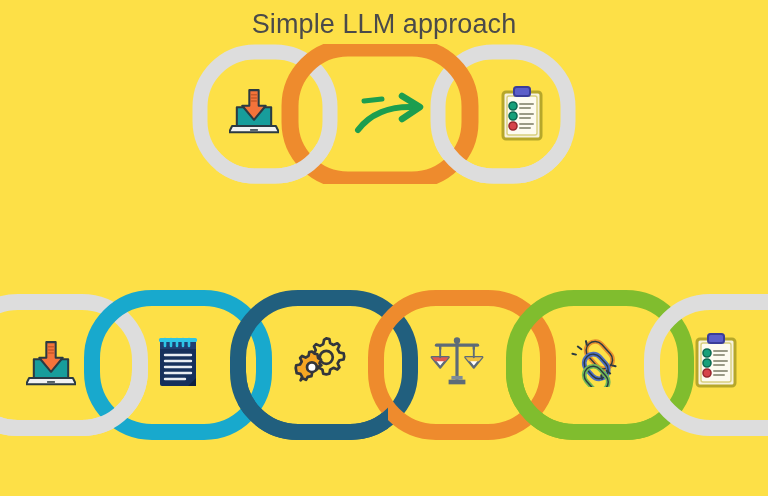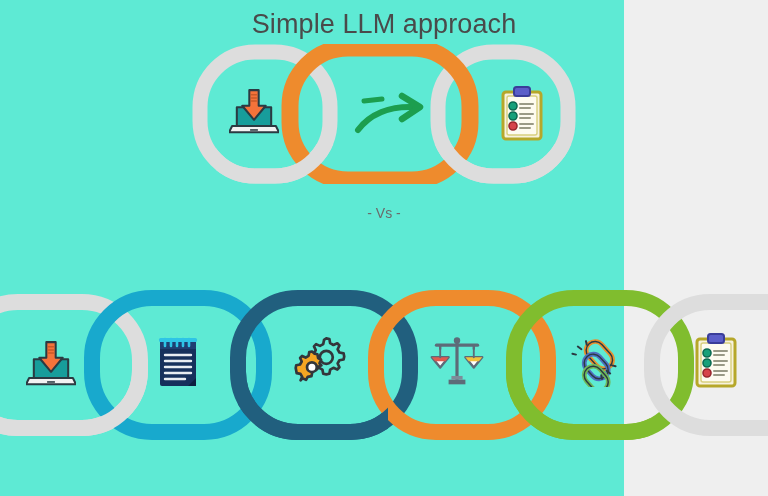--- a/index.html
+++ b/index.html
@@ -9,23 +9,24 @@
   body {
     width: 768px;
     height: 496px;
     background: #efefef;
     font-family: "Liberation Sans", sans-serif;
     overflow: hidden;
     position: relative;
   }
   #stage {
     position: relative;
-    width: 624px;
+    width: 724px;
     height: 496px;
-    background: #5eead4;
+    background: #fde047;
+    padding-left: 44px;
   }
 
   
   .title {
     position: absolute;
     left: 0;
     width: 768px;
     text-align: center;
     color: #4a4a4a;
     font-size: 27px;
@@ -134,21 +135,20 @@
         <circle cx="13" cy="21" r="4" fill="#17a07a" stroke="#0d6b52" stroke-width="1.6"></circle>
         <circle cx="13" cy="31" r="4" fill="#17a07a" stroke="#0d6b52" stroke-width="1.6"></circle>
         <circle cx="13" cy="41" r="4" fill="#d6434a" stroke="#99282e" stroke-width="1.6"></circle>
         <path d="M20 19h13M20 23h10" stroke="#9a9a86" stroke-width="2" stroke-linecap="round"></path>
         <path d="M20 29h13M20 33h10" stroke="#9a9a86" stroke-width="2" stroke-linecap="round"></path>
         <path d="M20 39h13M20 43h10" stroke="#9a9a86" stroke-width="2" stroke-linecap="round"></path>
       </svg>
     </div>
   </div>
 
-  <div class="vs-label">- Vs -</div>
 
 
   <div class="chain-row" id="chain-bot">
     <svg class="chain-svg" width="768" height="150" viewBox="0 0 768 150" xmlns="http://www.w3.org/2000/svg">
       <defs>
         <clipPath id="b-ov-0">
             <rect x="0" y="78" width="175" height="72"></rect>
           </clipPath>
         <clipPath id="b-ov-2">
             <rect x="238" y="78" width="150" height="72"></rect>

